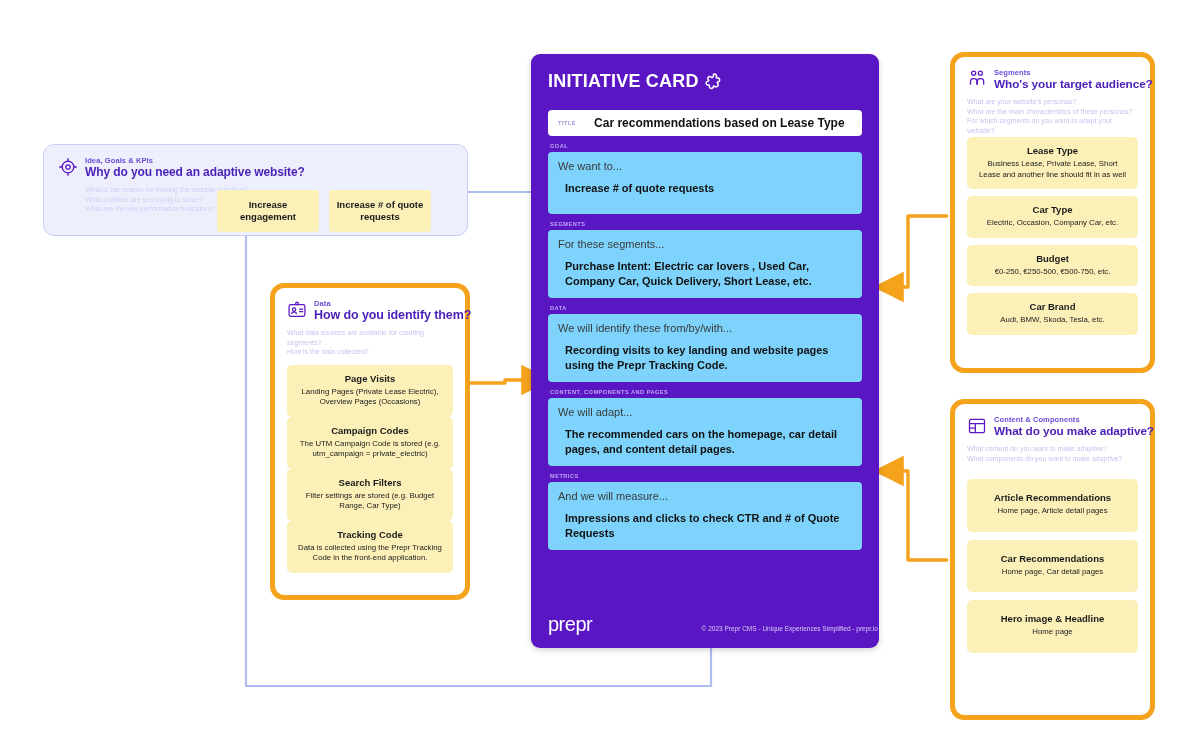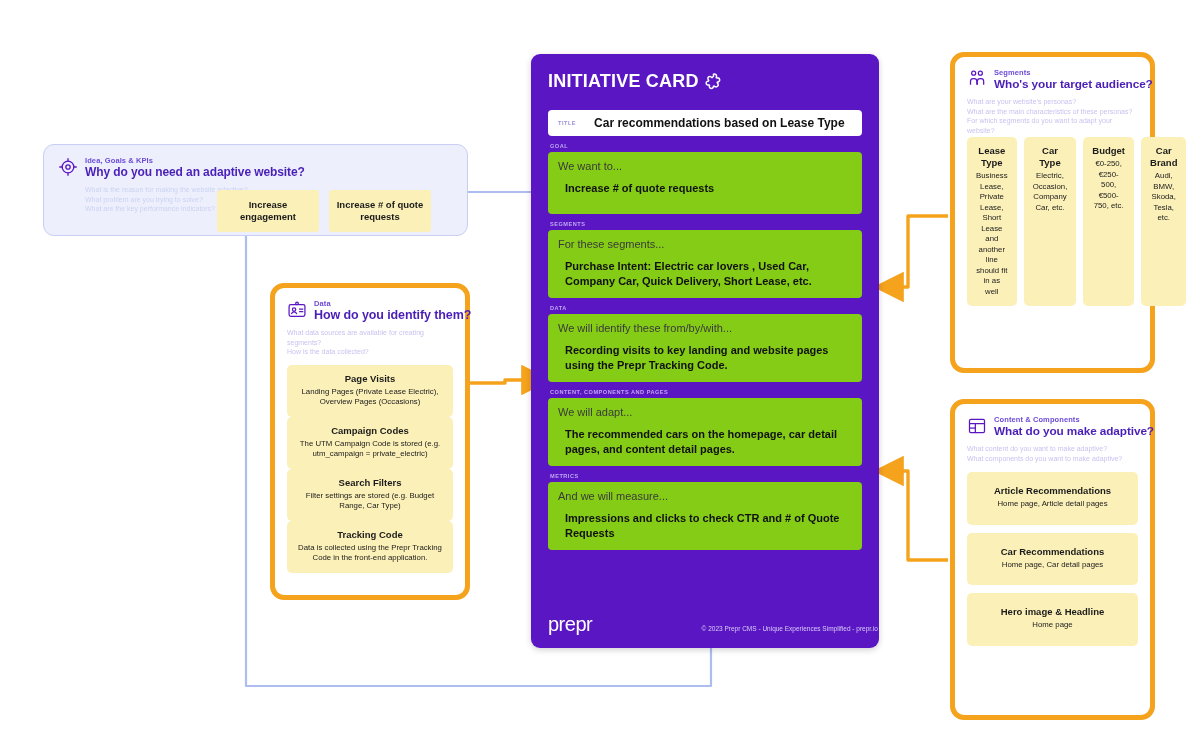--- a/index.html
+++ b/index.html
@@ -70,43 +70,43 @@
     font-size: 9.5px; font-weight: 700; color: #1B1B1B;
     text-align: center; line-height: 12px;
   }
 
   
   #data-card { left: 270px; top: 283px; width: 200px; height: 317px; padding: 11px 12px 12px; }
   #data-card .notes { margin-top: 8px; display: flex; flex-direction: column; gap: 0; }
 
   
   #segments-card { left: 950px; top: 52px; width: 205px; height: 321px; padding: 11px 12px 12px; }
-  #segments-card .notes { margin-top: 8px; display: flex; flex-direction: row; gap: 7px; }
+  #segments-card .notes { margin-top: 8px; display: flex; flex-direction: column; gap: 7px; }
 
   
   #content-card { left: 950px; top: 399px; width: 205px; height: 321px; padding: 11px 12px 12px; }
-  #content-card .notes { margin-top: 9px; display: flex; flex-direction: column; gap: 8px; }
+  #content-card .notes { margin-top: 16px; display: flex; flex-direction: column; gap: 8px; }
 
   
   #initiative {
     position: absolute; left: 531px; top: 54px; width: 348px; height: 594px;
     background: #5B16C4; border-radius: 9px;
     padding: 17px 17px 0;
     box-shadow: 0 2px 6px rgba(0,0,0,.18);
   }
   #init-head { display: flex; align-items: flex-start; }
   #init-title {
     color: #ffffff; font-size: 18px; font-weight: 700; letter-spacing: .2px;
   }
   .section-label {
     color: #BFA8F2; font-size: 5.6px; font-weight: 700;
     letter-spacing: .5px; margin: 7px 0 3px 2px; text-transform: uppercase;
   }
   .white-box {
-    background: #84cc16; border-radius: 4px; padding: 7px 10px 9px;
+    background: #7dd3fc; border-radius: 4px; padding: 7px 10px 9px;
   }
   .prompt {
     font-size: 11px; color: #3A3A3A; line-height: 15px; font-weight: 400;
   }
   .answer {
     font-size: 11px; color: #111111; line-height: 15px; font-weight: 700;
     margin-top: 7px; padding-left: 7px;
   }
   #title-box {
     display: flex; align-items: center; gap: 18px;

